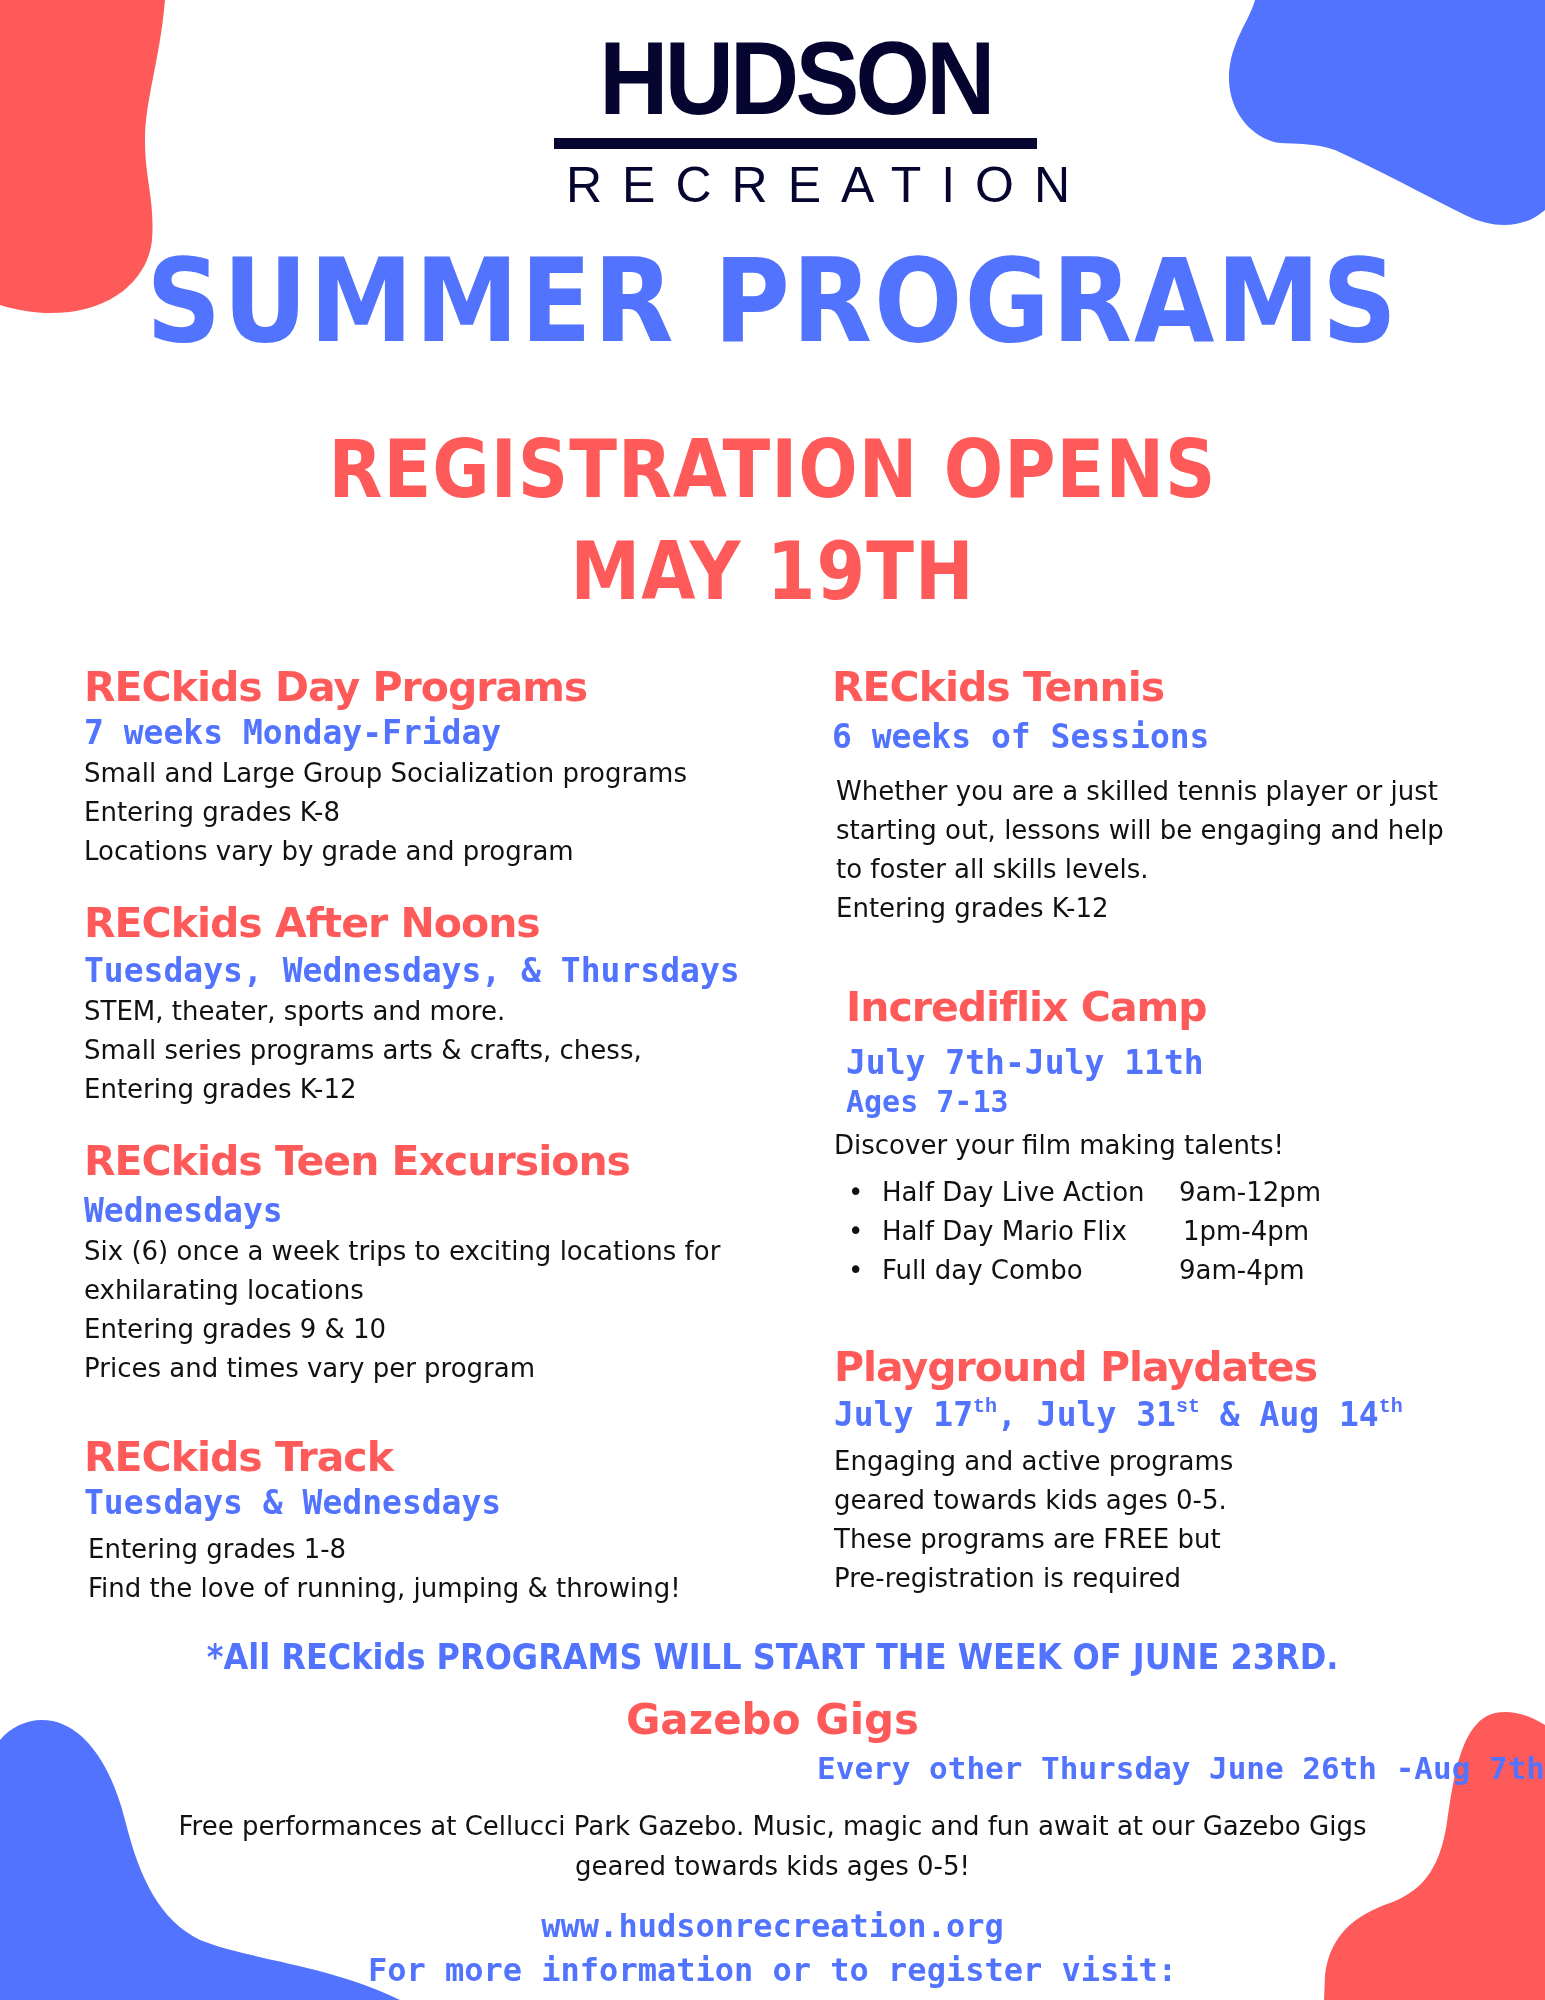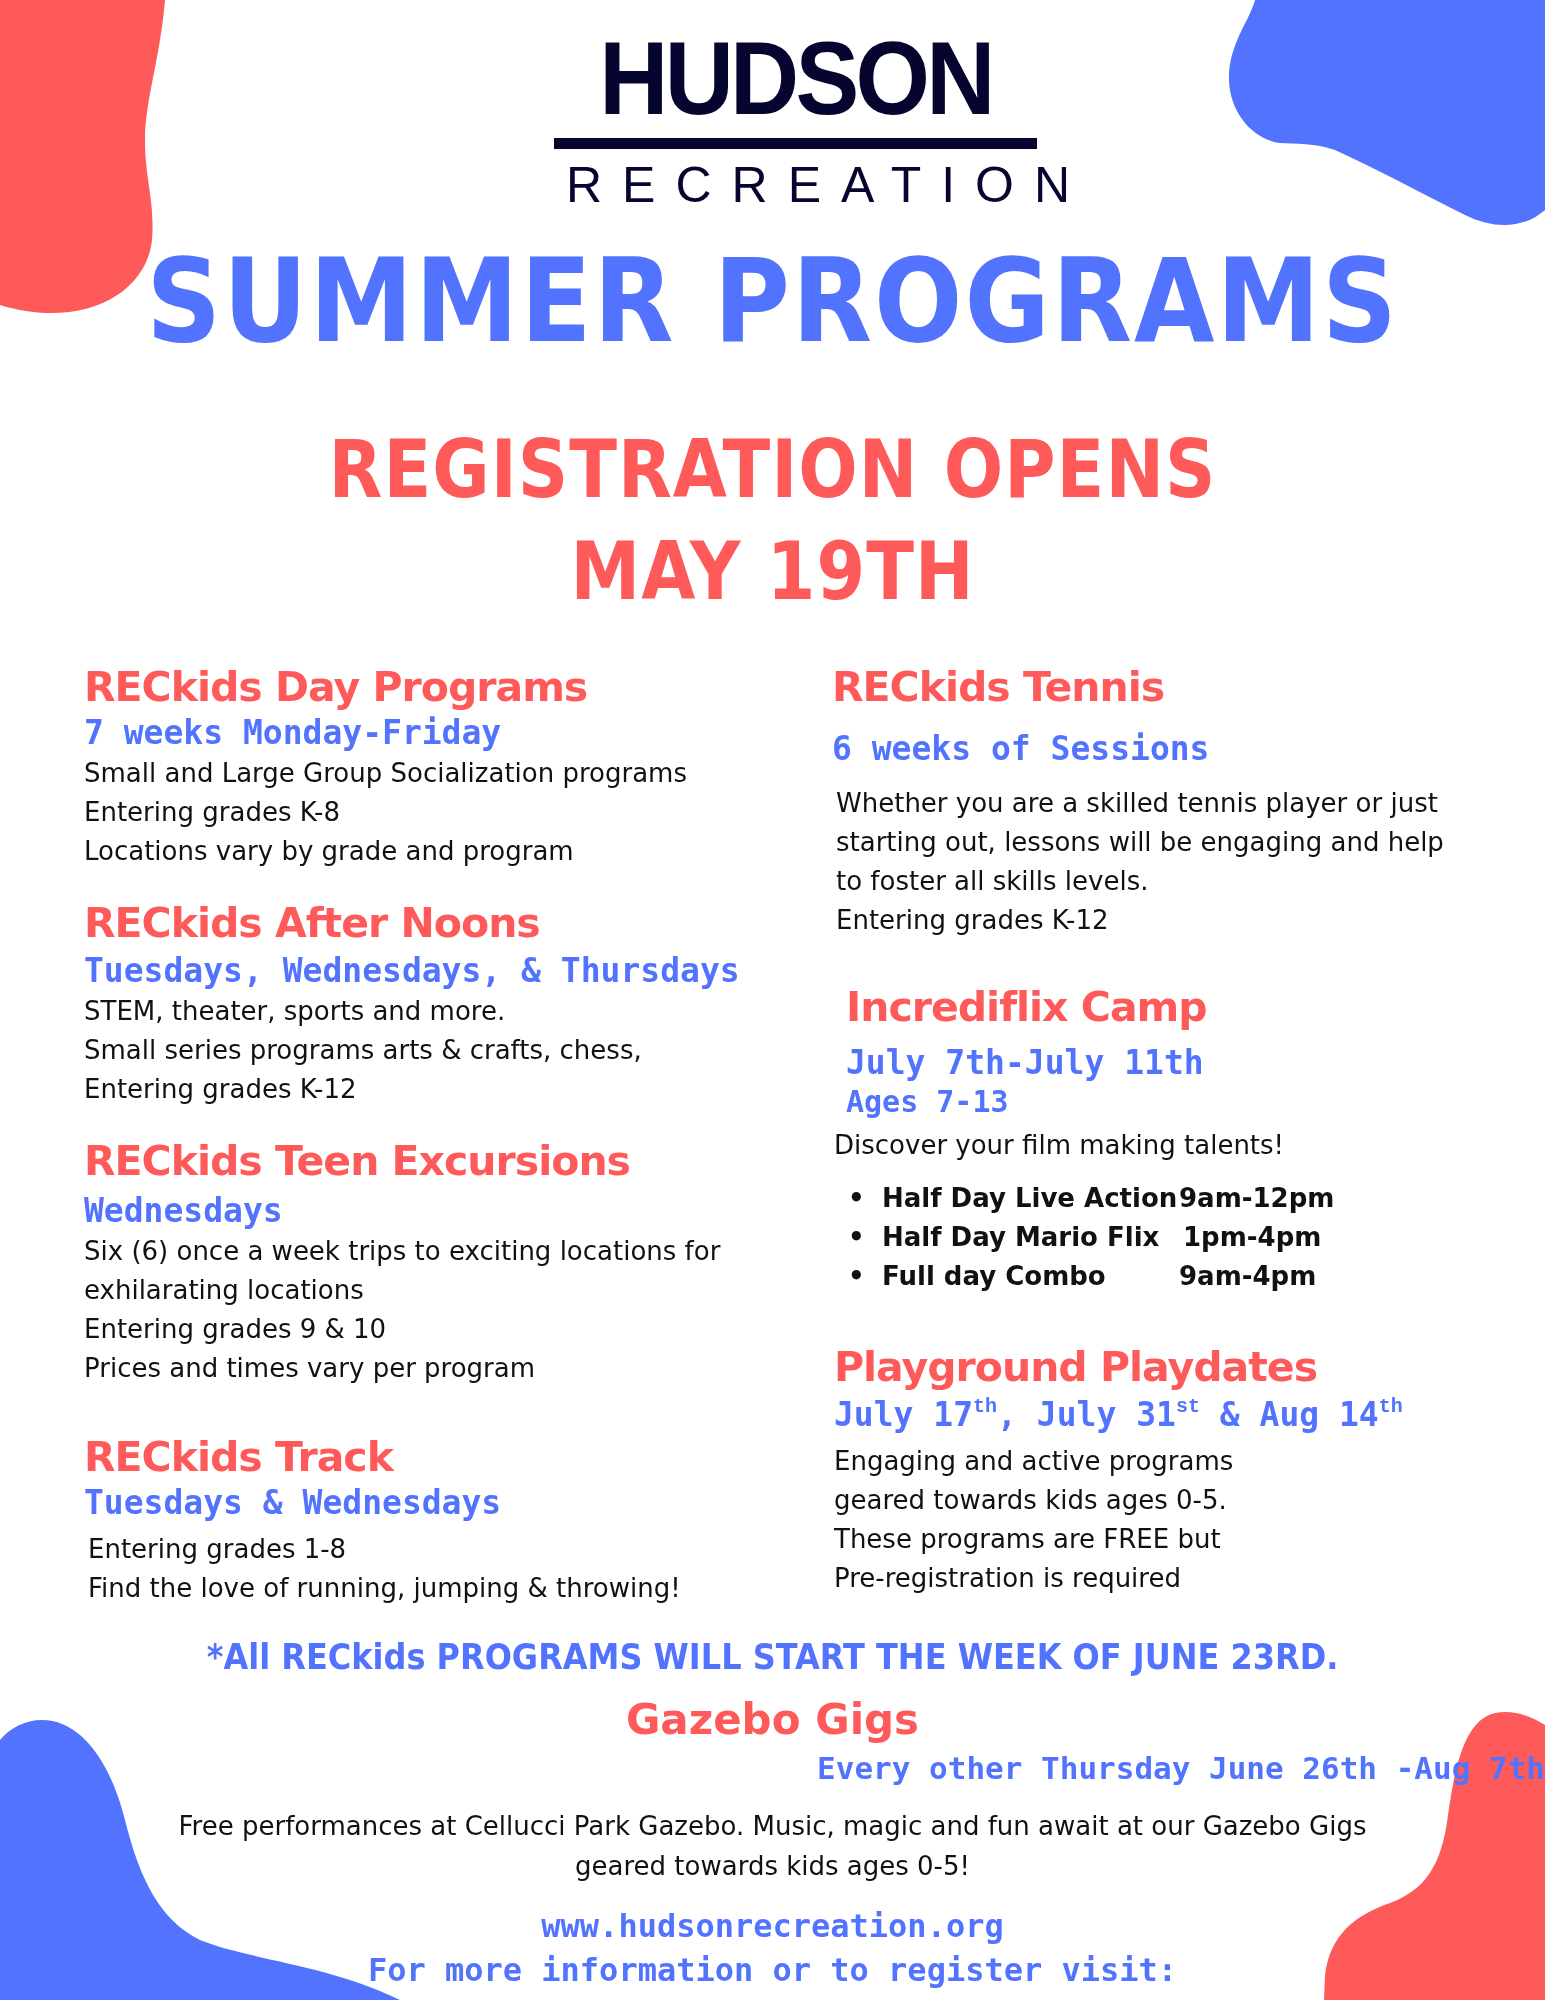--- a/index.html
+++ b/index.html
@@ -17,21 +17,21 @@
     font-family:"DejaVu Sans", sans-serif; font-weight:bold; font-size:104px; color:#5273fe;
     letter-spacing:2px; transform:scaleY(1.12); }
   .reg { position:absolute; left:0; width:1545px; text-align:center; font-family:"DejaVu Sans", sans-serif; font-weight:bold; color:#fe5a5a; letter-spacing:1px; }
   .reg1 { top:428px; font-size:70px; transform:scaleY(1.15); }
   .reg2 { top:530px; font-size:70px; transform:scaleY(1.15); }
 
   .sec { position:absolute; }
   .h { color:#fe5a5a; font-family:"DejaVu Sans", sans-serif; font-weight:bold; font-size:41px; line-height:50px; white-space:nowrap; letter-spacing:-1px; }
   .sub { color:#5273fe; font-family:"DejaVu Sans Mono", monospace; font-weight:bold; font-size:33px; line-height:42px; white-space:nowrap; }
   .body { font-family:"DejaVu Sans", sans-serif; font-size:26px; line-height:39px; color:#111; white-space:nowrap; }
-  .bullets { margin:14px; padding:0; list-style:none;font-weight:bold; }
+  .bullets { margin:8px; padding:0; list-style:none; }
   .bullets li { font-family:"DejaVu Sans", sans-serif; font-size:26px; line-height:39px; white-space:nowrap; position:relative; padding-left:48px; }
   .bullets li::before { content:"\2022"; position:absolute; left:14px; }
   .bullets .time { position:absolute; left:345px; }
   sup { font-size:20px; vertical-align:14px; line-height:0;font-family:Liberation Mono, monospace; }
 
   .note { position:absolute; left:0; width:1545px; top:1638px; text-align:center; color:#5273fe;
     font-family:"DejaVu Sans", sans-serif; font-weight:bold; font-size:32px; letter-spacing:0px; transform:scaleY(1.1); }
   .center { position:absolute; left:0; width:1545px; text-align:center; }
   .gz-h { top:1694px; color:#fe5a5a; font-weight:bold; font-size:42px; line-height:52px;text-align:center; }
   .gz-s { top:1748px; color:#5273fe; font-weight:bold; font-size:31px; line-height:40px; font-family:"DejaVu Sans Mono", monospace;text-align:right; }
@@ -91,21 +91,21 @@
 
 <div class="sec" style="left:84px;top:1432px">
   <div class="h">RECkids Track</div>
   <div class="sub">Tuesdays &amp; Wednesdays</div>
   <div class="body" style="margin-top:6px;padding-left:4px">Entering grades 1-8</div>
   <div class="body" style="padding-left:4px">Find the love of running, jumping &amp; throwing!</div>
 </div>
 
 <div class="sec" style="left:832px;top:662px">
   <div class="h">RECkids Tennis</div>
-  <div class="sub" style="margin-top:16px">6 weeks of Sessions</div>
+  <div class="sub" style="margin-top:4px">6 weeks of Sessions</div>
   <div class="body" style="margin-top:14px;padding-left:4px">Whether you are a skilled tennis player or just</div>
   <div class="body" style="padding-left:4px">starting out, lessons will be engaging and help</div>
   <div class="body" style="padding-left:4px">to foster all skills levels.</div>
   <div class="body" style="padding-left:4px">Entering grades K-12</div>
 </div>
 
 <div class="sec" style="left:846px;top:982px">
   <div class="h">Incrediflix Camp</div>
   <div class="sub" style="margin-top:10px">July 7th-July 11th</div>
   <div class="sub" style="font-size:30px;line-height:36px">Ages 7-13</div>

